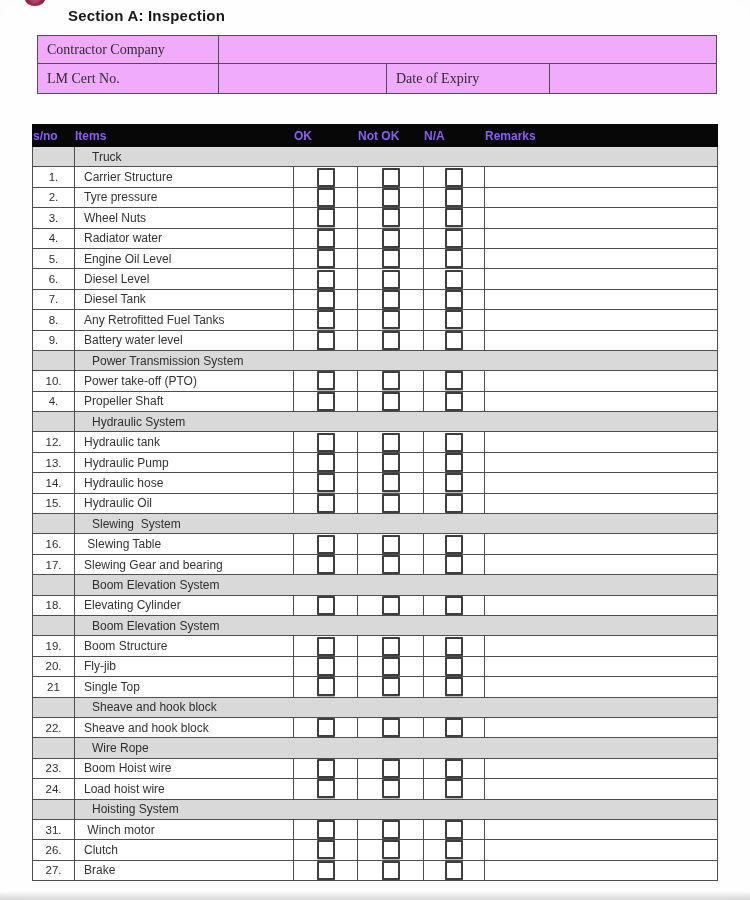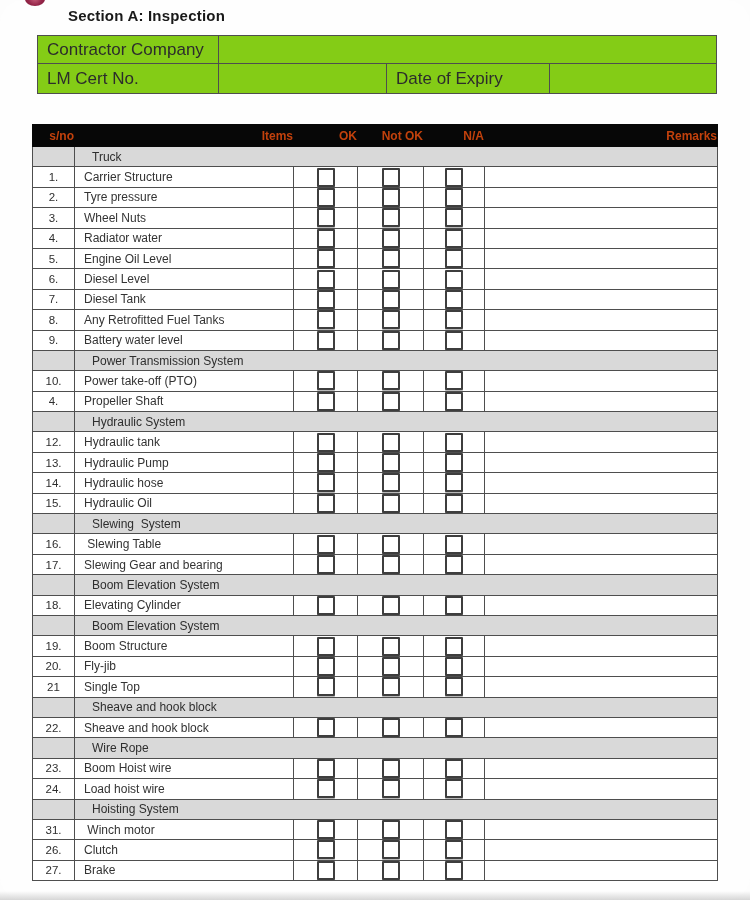--- a/index.html
+++ b/index.html
@@ -22,33 +22,34 @@
     position:absolute;left:68px;top:7px;margin:0;
     font-size:15px;font-weight:700;color:#191919;letter-spacing:.2px;
   }
 
   table{border-collapse:collapse;table-layout:fixed;}
 
   
   .info-table{position:absolute;left:37px;top:35px;width:679px;}
   .info-table td{
     border:1px solid #4e4e4e;
-    font-size:17px;color:#2c2c2c;
+    font-size:14px;color:#2c2c2c;
     padding:0 0 0 9px;vertical-align:middle;
-    background:#84cc16;
+    background:#f0abfc;
+    font-family:Liberation Serif, serif;
   }
   .info-table tr:first-child td{height:27px;}
   .info-table tr:last-child td{height:29px;}
 
   
   .checklist{position:absolute;left:32px;top:124px;width:685px;}
   .checklist thead th{
-    background:#070707;color:#c2410c;
+    background:#070707;color:#8b5cf6;
     font-size:12px;font-weight:700;height:21px;
-    border:1px solid #070707;text-align:right;padding:0;
+    border:1px solid #070707;text-align:left;padding:0;
   }
   .checklist tbody td{
     border:1px solid #4e4e4e;
     height:19.4px;padding:0;
     font-size:12px;color:#333;vertical-align:middle;
     background:#fff;
   }
   .checklist td.sno{text-align:center;font-size:11.5px;color:#2e2e2e;}
   .checklist td.item{padding-left:9px;white-space:pre;}
   .checklist tr.section-row td{background:#d9d9d9;}

